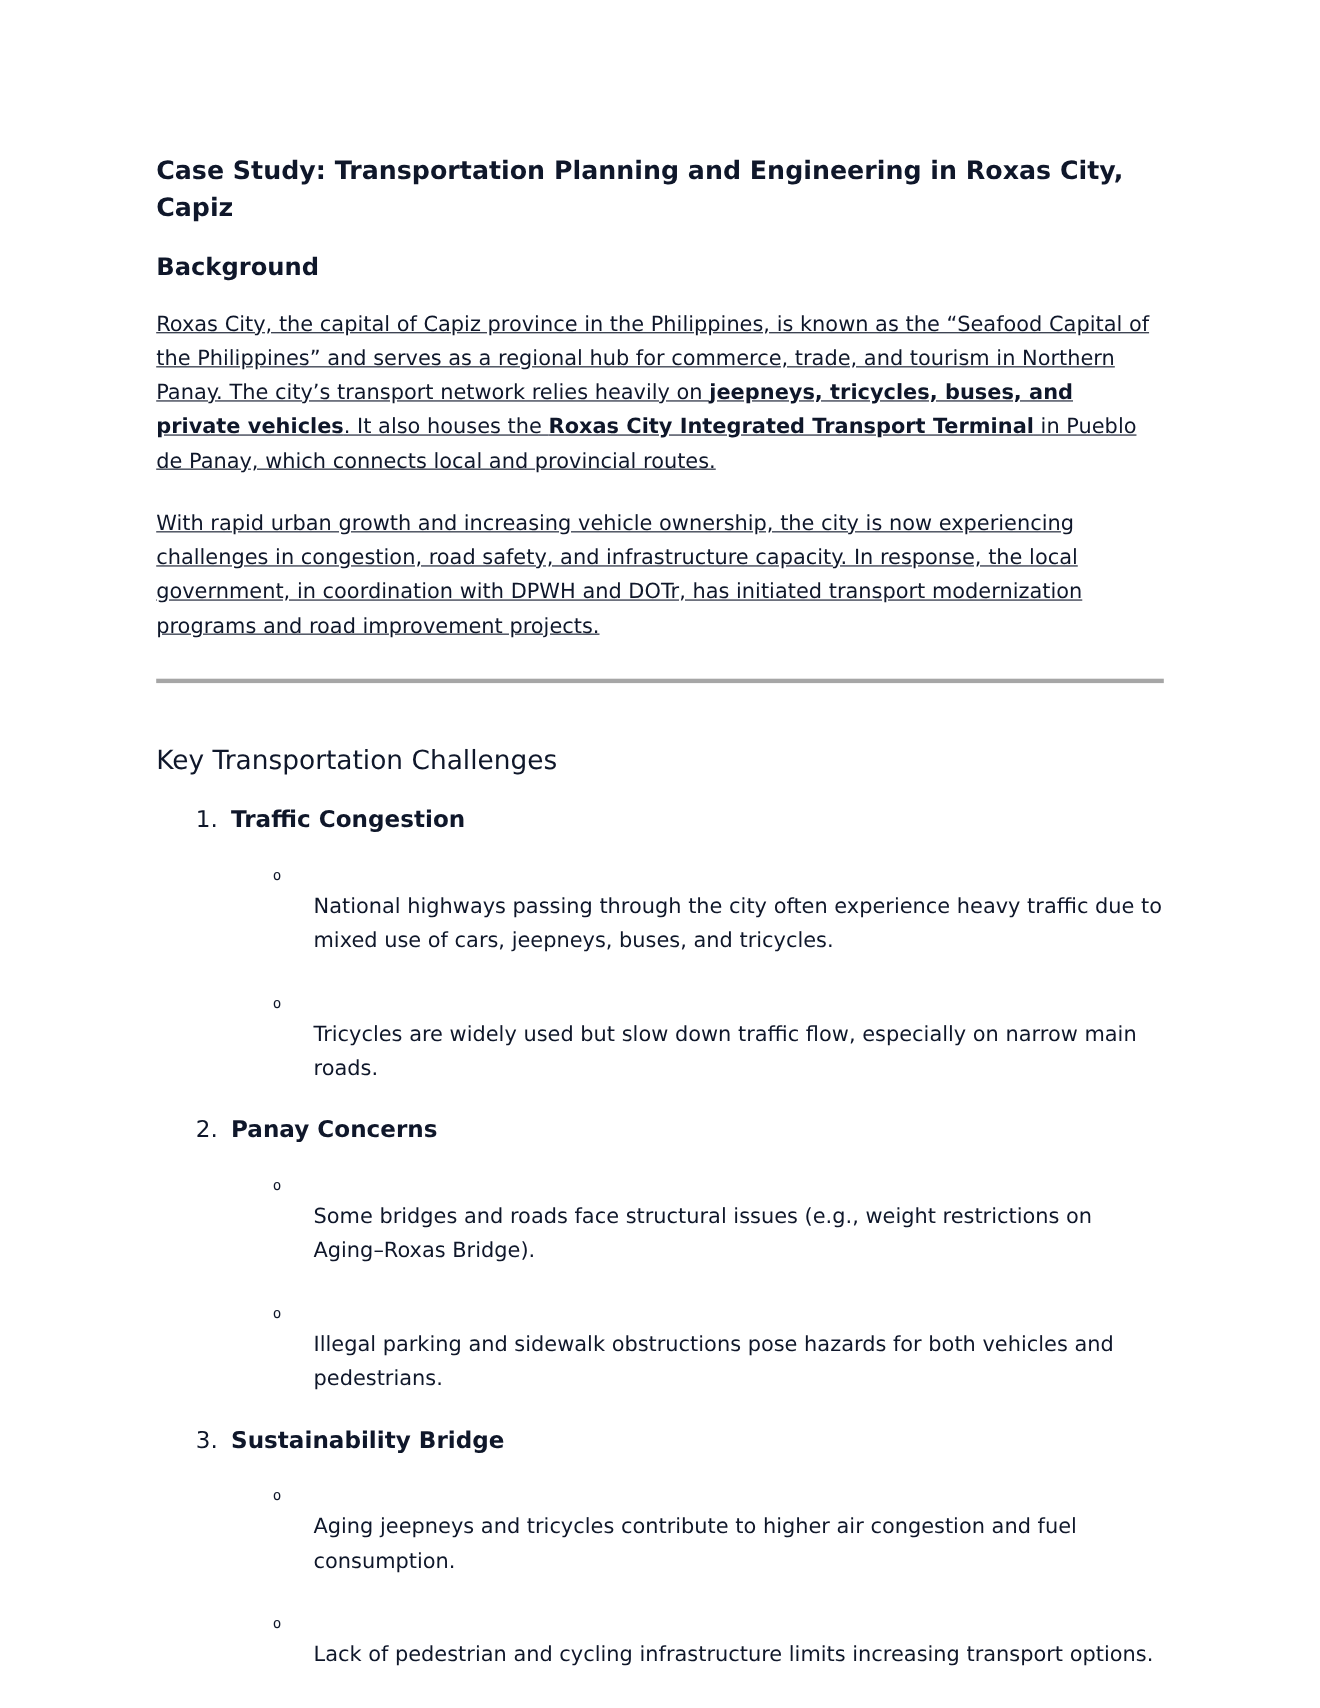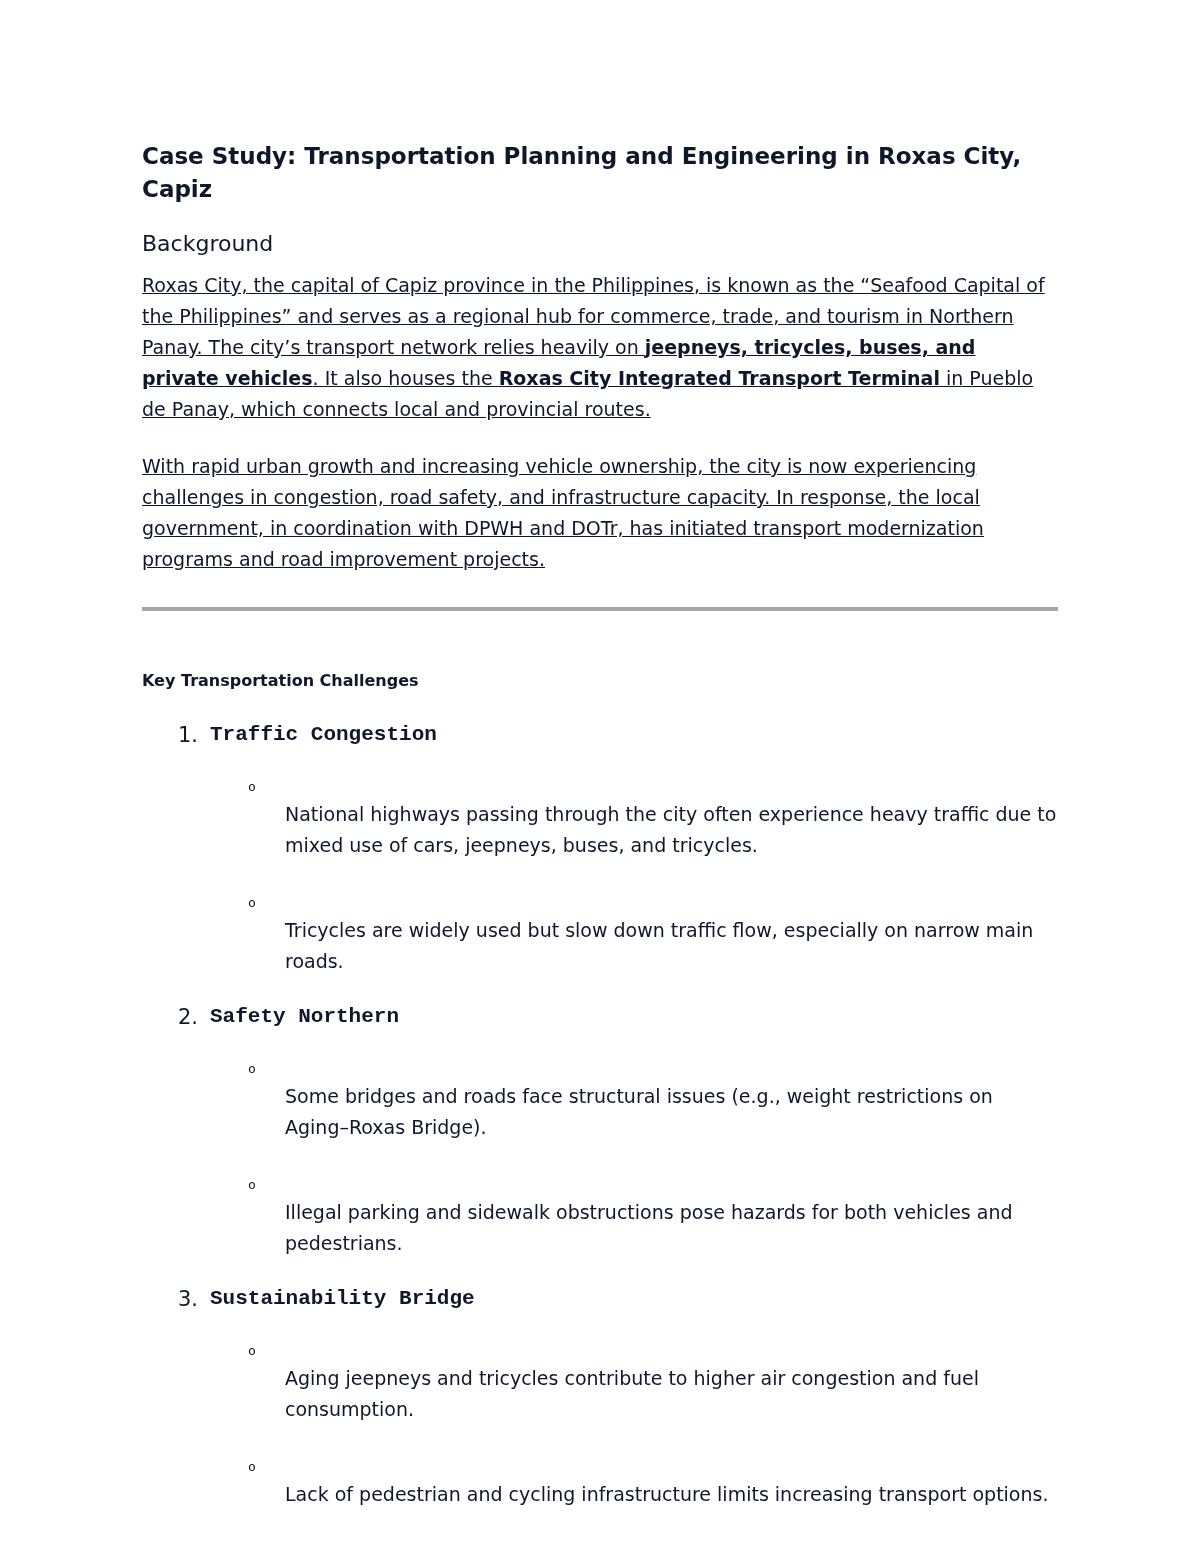--- a/index.html
+++ b/index.html
@@ -17,57 +17,56 @@
     color: #0f172a;
   }
   .doc-title {
     font-size: 23px;
     font-weight: bold;
     line-height: 33px;
     margin: 0 0 24px 0;
   }
   .section-heading {
     font-size: 22px;
-    font-weight: normal;
+    font-weight: bold;
     line-height: 28px;
-    margin: 0 0 12px 0;
+    margin: 0 0 22px 0;
   }
   .para {
     font-size: 19px;
     line-height: 31px;
     margin: 0 0 26px 0;
     text-decoration: underline;
   }
   .para .bold { font-weight: bold; }
   .divider {
     height: 4px;
     background: #a6a6a6;
     border: none;
     margin: 32px 0 56px 0;
   }
   .challenges-heading {
-    font-size: 16px;
-    font-weight: bold;
+    font-size: 24px;
+    font-weight: normal;
     line-height: 28px;
     margin: 0 0 26px 0;
   }
   .challenge-title-row {
     display: flex;
     margin: 0 0 22px 36px;
     font-size: 21px;
     line-height: 28px;
   }
   .challenge-number {
     width: 32px;
     flex: 0 0 32px;
     font-weight: normal;
   }
   .challenge-title {
     font-weight: bold;
-    font-family: Liberation Mono, monospace;
   }
   .sub-bullet {
     display: flex;
     margin: 0 0 26px 106px;
     font-size: 19px;
     line-height: 31px;
   }
   .bullet-marker {
     width: 37px;
     flex: 0 0 37px;
@@ -105,21 +104,21 @@
     <span class="bullet-marker">o</span>
     <span class="bullet-text">National highways passing through the city often experience heavy traffic due to mixed use of cars, jeepneys, buses, and tricycles.</span>
   </div>
   <div class="sub-bullet">
     <span class="bullet-marker">o</span>
     <span class="bullet-text">Tricycles are widely used but slow down traffic flow, especially on narrow main roads.</span>
   </div>
 
   <div class="challenge-title-row">
     <span class="challenge-number">2.</span>
-    <span class="challenge-title">Safety Northern</span>
+    <span class="challenge-title">Panay Concerns</span>
   </div>
   <div class="sub-bullet">
     <span class="bullet-marker">o</span>
     <span class="bullet-text">Some bridges and roads face structural issues (e.g., weight restrictions on Aging–Roxas Bridge).</span>
   </div>
   <div class="sub-bullet">
     <span class="bullet-marker">o</span>
     <span class="bullet-text">Illegal parking and sidewalk obstructions pose hazards for both vehicles and pedestrians.</span>
   </div>
 

